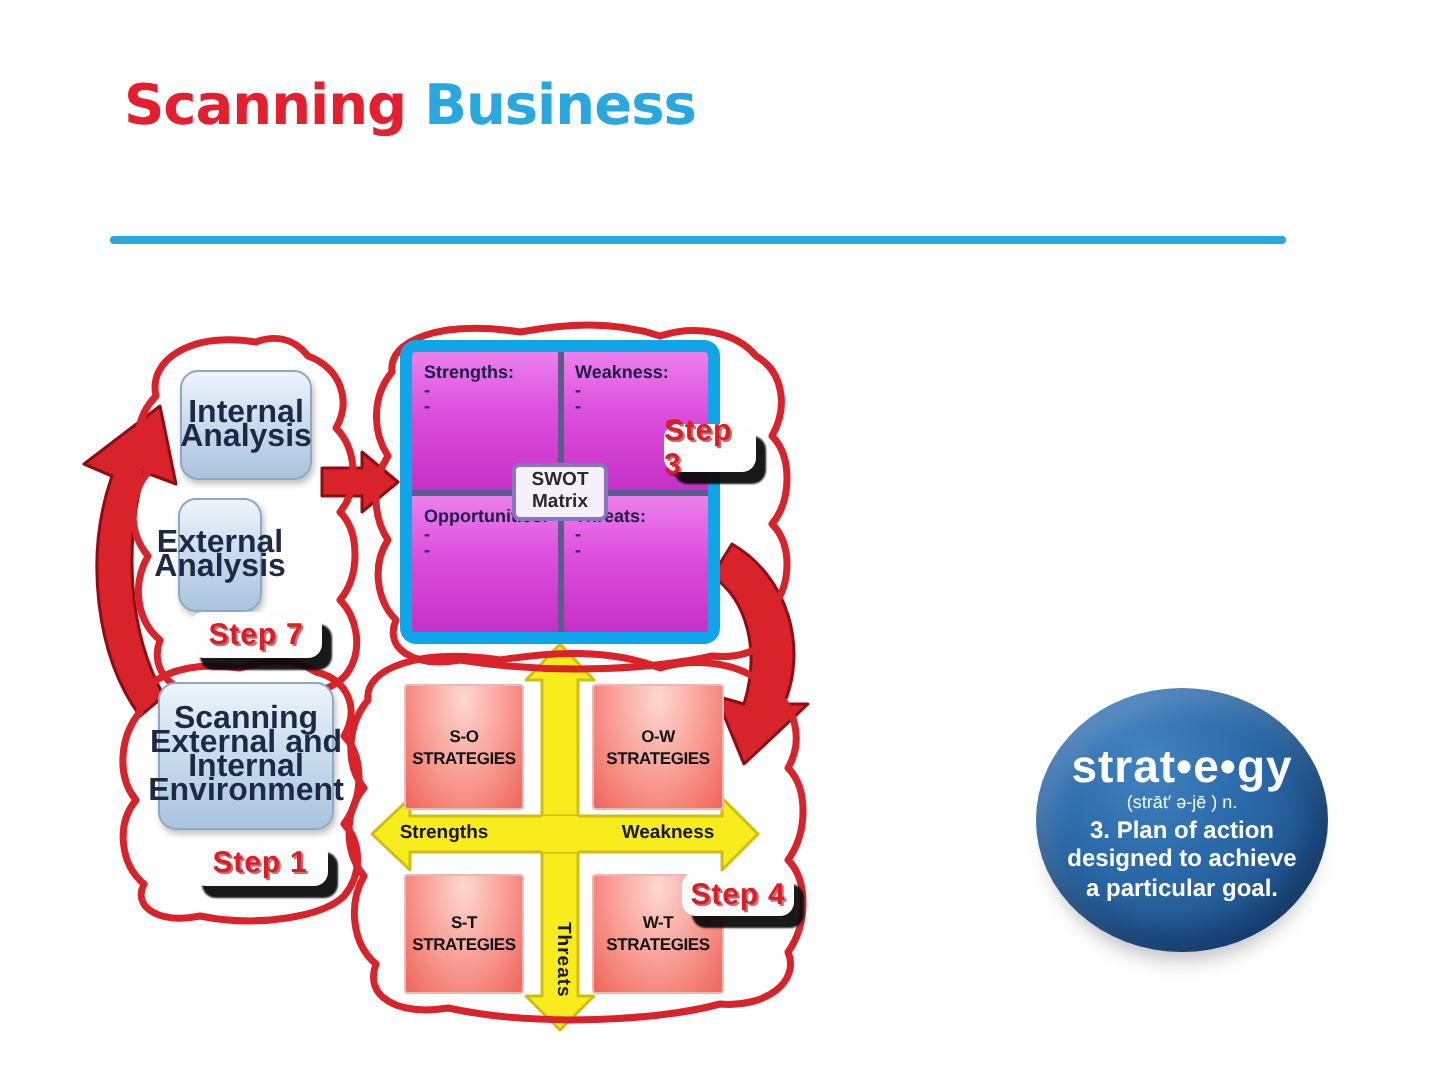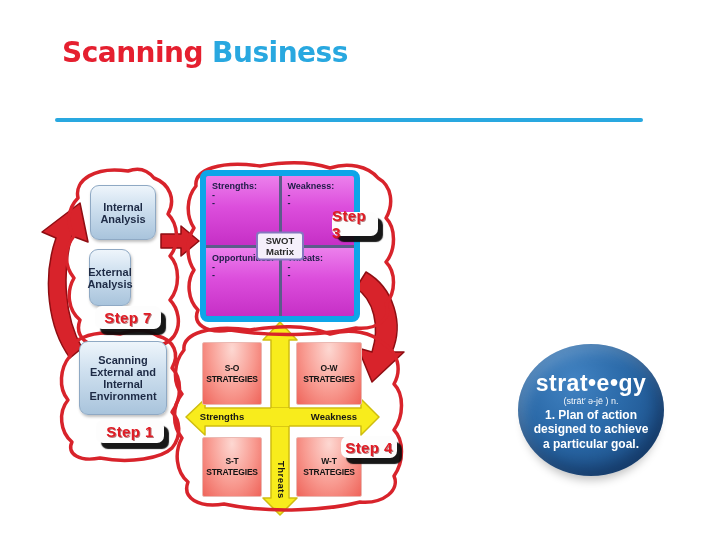--- a/index.html
+++ b/index.html
@@ -20,21 +20,21 @@
     background:#29a8e0;border-radius:2px;
   }
   
   .art{position:absolute;left:0;top:0;z-index:1;}
   
   .blue-box{
     position:absolute;z-index:2;border-radius:9px;
     background:linear-gradient(180deg,#eef5fb 0%,#cfe0ef 40%,#a9c4dc 100%);
     border:1px solid #8fa9c4;box-shadow:1px 2px 3px rgba(0,0,0,0.25);
     display:flex;align-items:center;justify-content:center;text-align:center;
-    font-weight:700;color:#1d2a45;font-size:11px;line-height:12px;padding:2px;
+    font-weight:700;color:#1d2a45;font-size:16px;line-height:12px;padding:2px;
     box-sizing:border-box;
   }
   
   .step-label{
     position:absolute;z-index:4;background:#fdfdfd;border-radius:7px;
     box-shadow:5px 6px 1px rgba(12,12,12,0.95);
     display:flex;align-items:center;justify-content:center;
     color:#e01b24;font-weight:800;font-size:15px;letter-spacing:0.4px;
     text-shadow:1px 1px 0 rgba(125,8,12,0.55);
   }
@@ -177,16 +177,16 @@
   <div>STRATEGIES</div>
 </div>
 
 <div class="axis-label" style="left:195px;top:411px;width:54px;">Strengths</div>
 <div class="axis-label" style="left:306px;top:411px;width:56px;">Weakness</div>
 <div class="threats-label">Threats</div>
 
 <div class="badge">
   <div class="badge-word">strat•e•gy</div>
   <div class="badge-pron">(strāt′ ə-jē ) n.</div>
-  <div class="badge-def">1. Plan of action</div>
+  <div class="badge-def">3. Plan of action</div>
   <div class="badge-def">designed to achieve</div>
   <div class="badge-def">a particular goal.</div>
 </div>
 
 </body></html>

